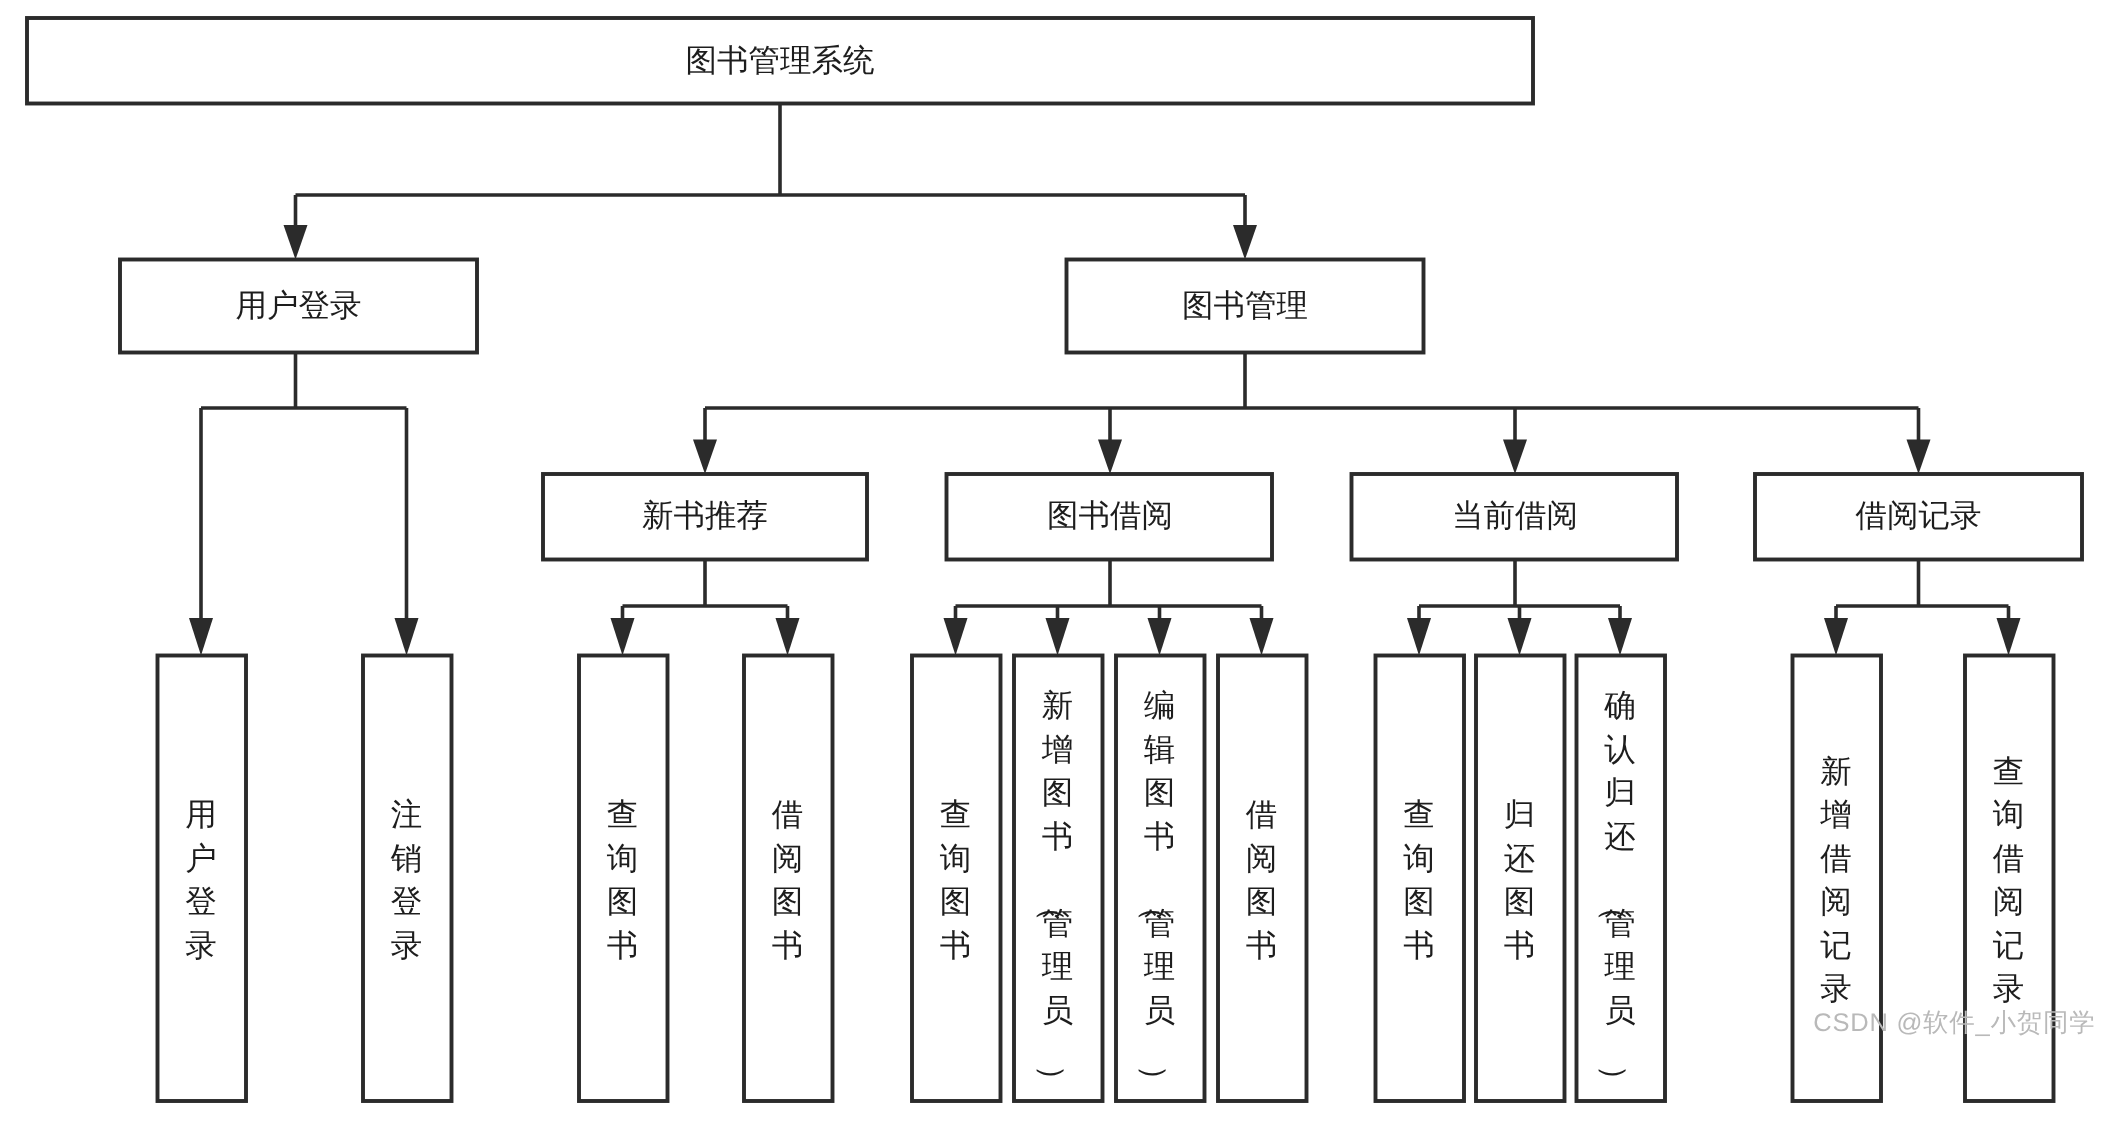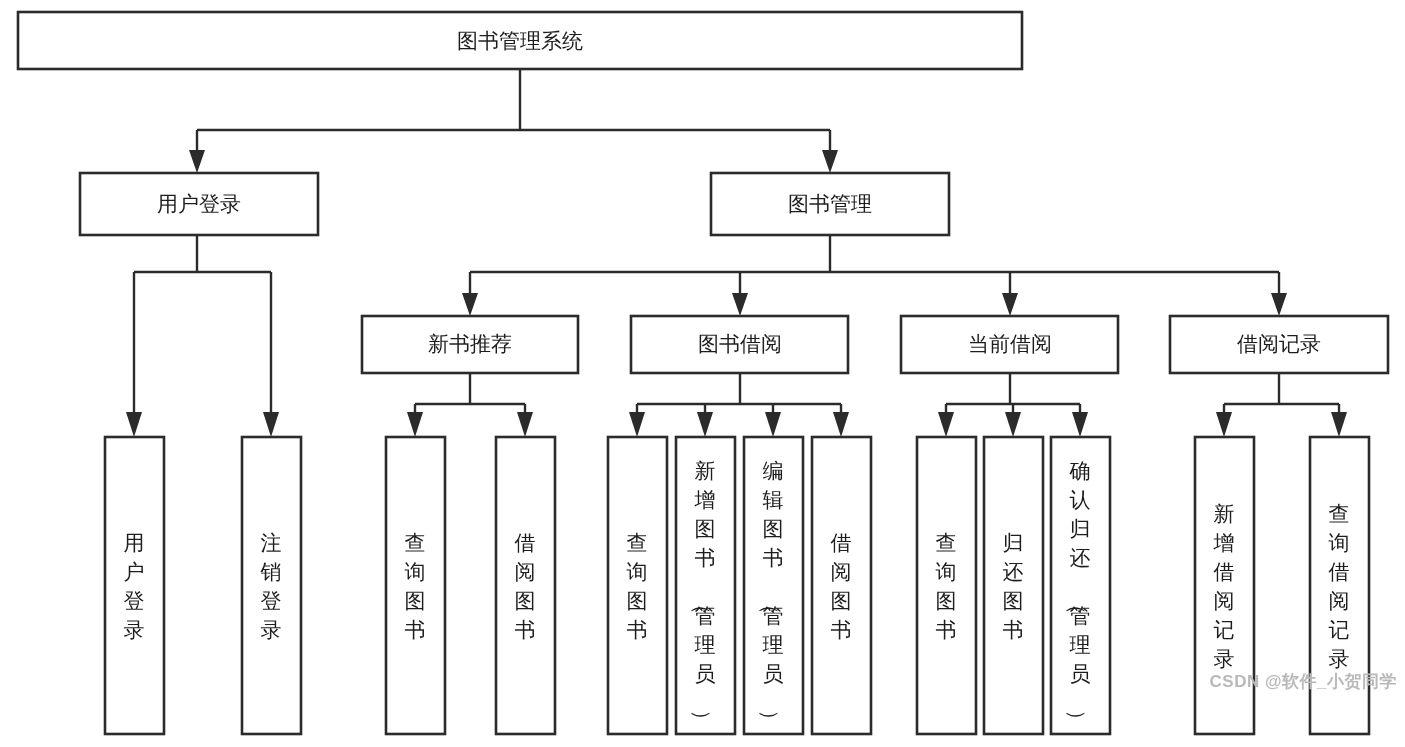--- a/index.html
+++ b/index.html
@@ -59,21 +59,20 @@
   .watermark {
     position: absolute;
     right: 8px;
     bottom: 4px;
     font-family: "Liberation Sans", "DejaVu Sans", sans-serif;
     font-size: 17px;
     color: #b9b9b9;
     letter-spacing: 0.5px;
     white-space: nowrap;
     pointer-events: none;
-    font-weight: bold;
   }
 </style>
 </head>
 <body>
 
 <div id="diagram-root">
 
   <svg id="flow-svg" viewBox="0 0 1405 747" xmlns="http://www.w3.org/2000/svg">
 
     <g>

